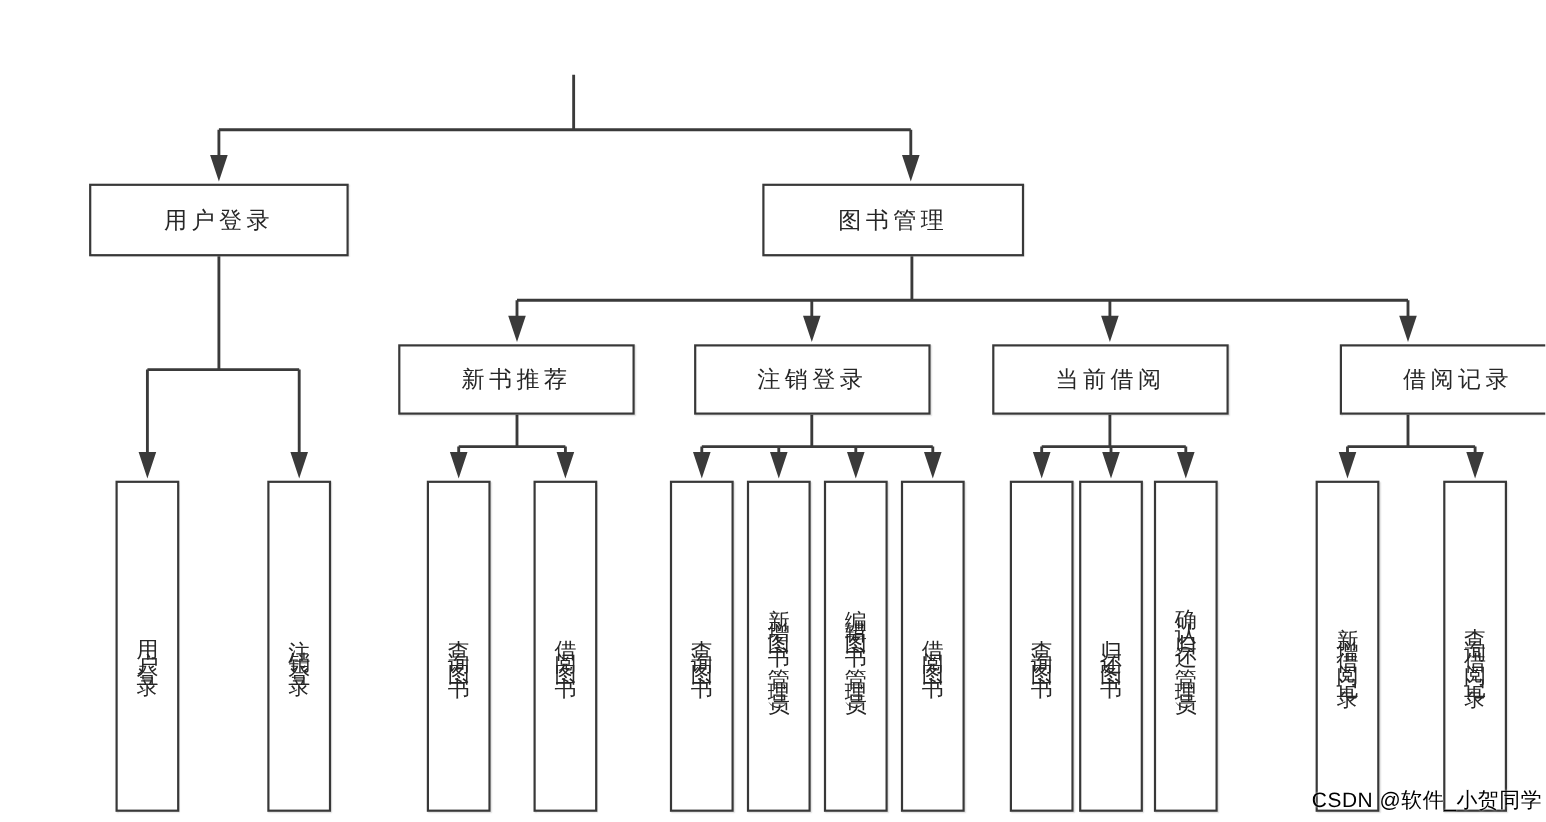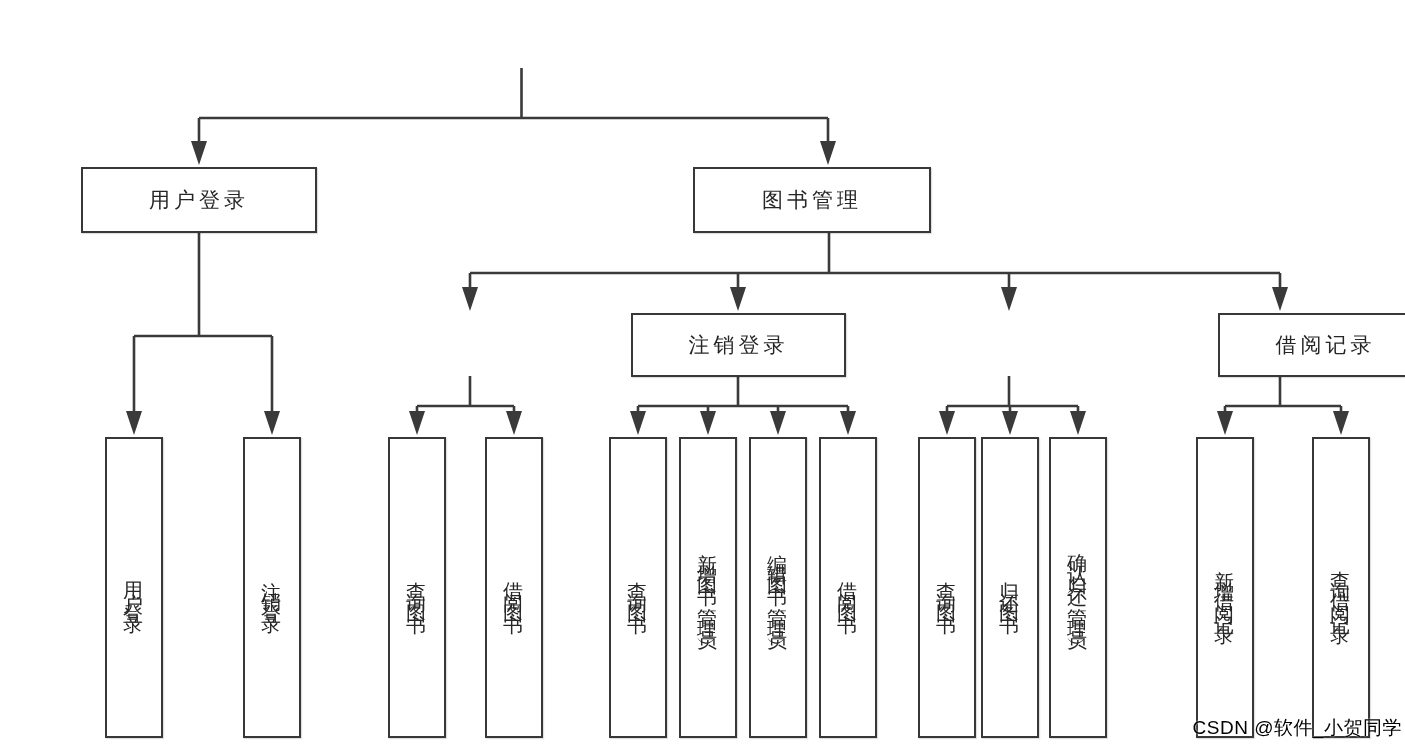--- a/index.html
+++ b/index.html
@@ -69,21 +69,23 @@
       M770 411 L786 411 L778 435 Z  M840 411 L856 411 L848 435 Z
       M939 411 L955 411 L947 435 Z  M1002 411 L1018 411 L1010 435 Z
       M1070 411 L1086 411 L1078 435 Z  M1217 411 L1233 411 L1225 435 Z
       M1333 411 L1349 411 L1341 435 Z"></path>
   </svg>
 
 
   <div class="node l2 pos-a">用户登录</div>
   <div class="node l2 pos-b">图书管理</div>
 
+  <div class="node l3" style="left:362px">新书推荐</div>
   <div class="node l3" style="left:631px">注销登录</div>
+  <div class="node l3" style="left:902px">当前借阅</div>
   <div class="node l3" style="left:1218px">借阅记录</div>
 
   <div class="node leaf" style="left:105px">
       <span>用户登录</span>
     </div>
   <div class="node leaf" style="left:243px">
       <span>注销登录</span>
     </div>
 
   <div class="node leaf" style="left:388px">

